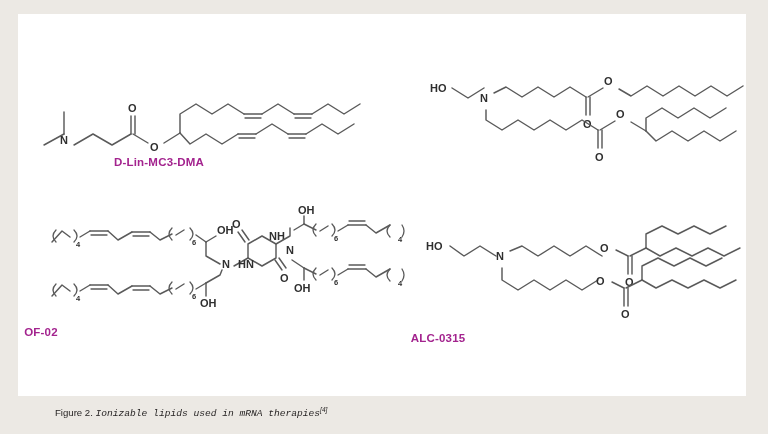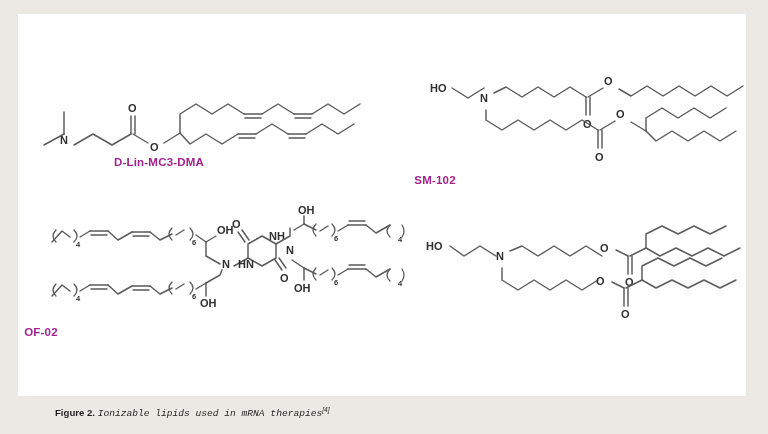--- a/index.html
+++ b/index.html
@@ -47,21 +47,21 @@
   }
   #caption {
     position: absolute;
     left: 18px;
     top: 406px;
     font-size: 9.6px;
     color: #221f1f;
     white-space: nowrap;
   }
   #caption .cap-head {
-    font-weight: bold;
+    font-weight: normal;
     font-family: "Liberation Sans", sans-serif;
     padding-left: 37px;
   }
   #caption .cap-body {
     font-style: italic;
     font-family: Liberation Mono, monospace;
   }
   #caption .cap-ref {
     font-style: italic;
     font-size: 6.6px;
@@ -163,21 +163,20 @@
         <path class="bond" d="M 184,68 L 184,86"></path>
         <text class="atom" x="177" y="99">O</text>
 
         <path class="bond" d="M 182,68 L 197,59"></path>
         <text class="atom" x="198" y="56">O</text>
 
         <path class="bond" d="M 213,60 L 228,69"></path>
         <path class="bond" d="M 228,69 L 228,56 L 244,46 L 260,56 L 276,46 L 292,56 L 308,46"></path>
         <path class="bond" d="M 228,69 L 238,79 L 254,69 L 270,79 L 286,69 L 302,79 L 318,69"></path>
       </svg>
-      <div class="struct-label" style="top:112px; left:-148px;">SM-102</div>
     </div>
 
     <div class="struct" style="left:8px; top:190px; width:380px; height:130px;">
       <svg width="380" height="120" viewBox="0 0 380 120">
 
         <path class="bond-thin" d="M 30,26 Q 24,32 30,38"></path>
         <path class="bond-thin" d="M 48,26 Q 54,32 48,38"></path>
         <path class="bond" d="M 26,38 L 36,27 L 44,33"></path>
         <text class="atom-sub" x="50" y="43">4</text>
         <path class="bond" d="M 54,33 L 64,27"></path>
@@ -296,20 +295,21 @@
         <path class="bond" d="M 194,60 L 206,66"></path>
         <path class="bond" d="M 206,66 L 206,84"></path>
         <path class="bond" d="M 210,66 L 210,84"></path>
         <text class="atom" x="203" y="96">O</text>
         <path class="bond" d="M 208,66 L 224,58"></path>
 
         <path class="bond" d="M 224,58 L 224,44 L 240,36 L 256,44 L 272,36 L 288,44 L 304,36"></path>
 
         <path class="bond" d="M 224,58 L 238,66 L 254,58 L 270,66 L 286,58 L 302,66 L 318,58"></path>
       </svg>
+      <div class="struct-label" style="top:110px; left:-145px;">ALC-0315</div>
     </div>
 
   </div>
 
   <div id="caption">
     <span class="cap-head">Figure 2.</span><span>&nbsp;</span><span class="cap-body">Ionizable lipids used in mRNA therapies</span><span class="cap-ref">[4]</span>
   </div>
 
 </div>
 

